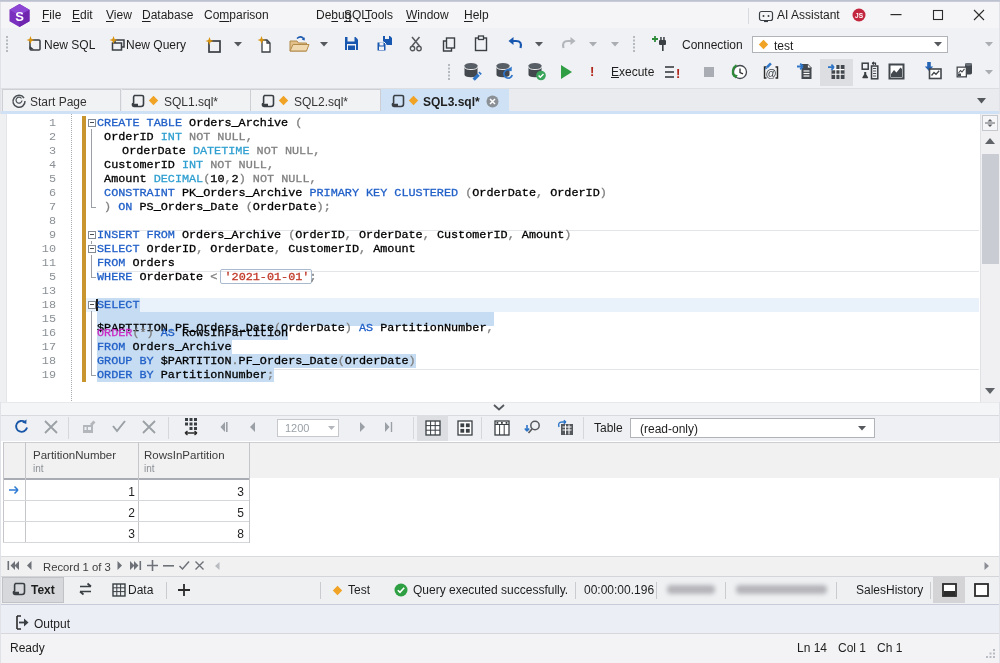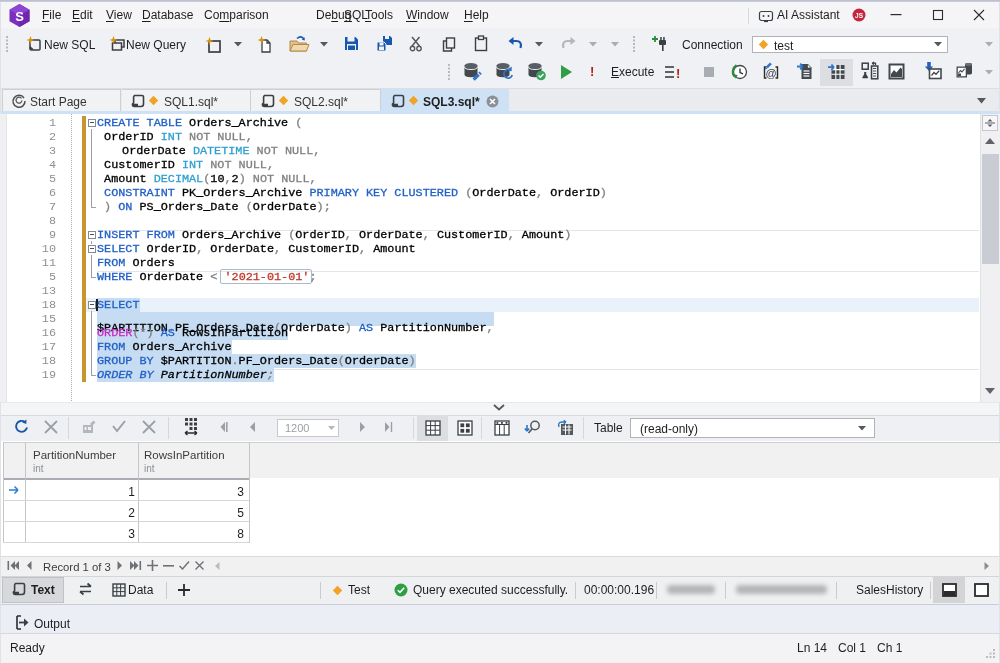--- a/index.html
+++ b/index.html
@@ -429,21 +429,21 @@
     <div class="cl" style="top:84px;"> <span class="g">)</span> <span class="k">ON</span> PS_Orders_Date <span class="g">(</span>OrderDate<span class="g">);</span></div>
     <div class="cl" style="top:112px;"><span class="k">INSERT FROM</span> Orders_Archive <span class="g">(</span>OrderID<span class="g">,</span> OrderDate<span class="g">,</span> CustomerID<span class="g">,</span> Amount<span class="g">)</span></div>
     <div class="cl" style="top:126px;"><span class="k">SELECT</span> OrderID<span class="g">,</span> OrderDate<span class="g">,</span> CustomerID<span class="g">,</span> Amount</div>
     <div class="cl" style="top:140px;"><span class="k">FROM</span> Orders</div>
     <div class="cl" style="top:154px;"><span class="k">WHERE</span> OrderDate <span class="g">&lt;</span> <span class="s">'2021-01-01'</span><span class="g">;</span></div>
     <div class="cl" style="top:182px;"><span class="k">SELECT</span></div>
     <div class="cl" style="top:205px;">$PARTITION<span class="g">.</span>PF_Orders_Date<span class="g">(</span>OrderDate<span class="g">)</span> <span class="k">AS</span> PartitionNumber<span class="g">,</span></div>
     <div class="cl" style="top:210px;"><span class="f">ORDER</span><span class="g">(*)</span> <span class="k">AS</span> RowsInPartition</div>
     <div class="cl" style="top:224px;"><span class="k">FROM</span> Orders_Archive</div>
     <div class="cl" style="top:238px;"><span class="k">GROUP BY</span> $PARTITION<span class="g">.</span>PF_Orders_Date<span class="g">(</span>OrderDate<span class="g">)</span></div>
-    <div class="cl" style="top:252px;font-style:italic;"><span class="k">ORDER BY</span> PartitionNumber<span class="g">;</span></div>
+    <div class="cl" style="top:252px;"><span class="k">ORDER BY</span> PartitionNumber<span class="g">;</span></div>
   </div>
 
   <div class="abs" style="left:980px; top:114px; width:20px; height:288px; background:#f0f0f2; border-left:1px solid #e0e1e4;"></div>
   <div class="abs" style="left:982px; top:115px; width:16px; height:16px; background:#f6f6f8; border:1px solid #c4c7cc;"></div>
   <svg style="left:984px; top:119px;" width="12" height="8" viewBox="0 0 12 8">
     <path d="M6 0 L8.5 2.5 L3.5 2.5 Z" fill="#5a5e63"></path>
     <rect x="1" y="3.5" width="10" height="1" fill="#5a5e63"></rect>
     <path d="M6 8 L3.5 5.5 L8.5 5.5 Z" fill="#5a5e63"></path>
   </svg>
   <svg style="left:985px; top:138px;" width="10" height="6" viewBox="0 0 10 6">

